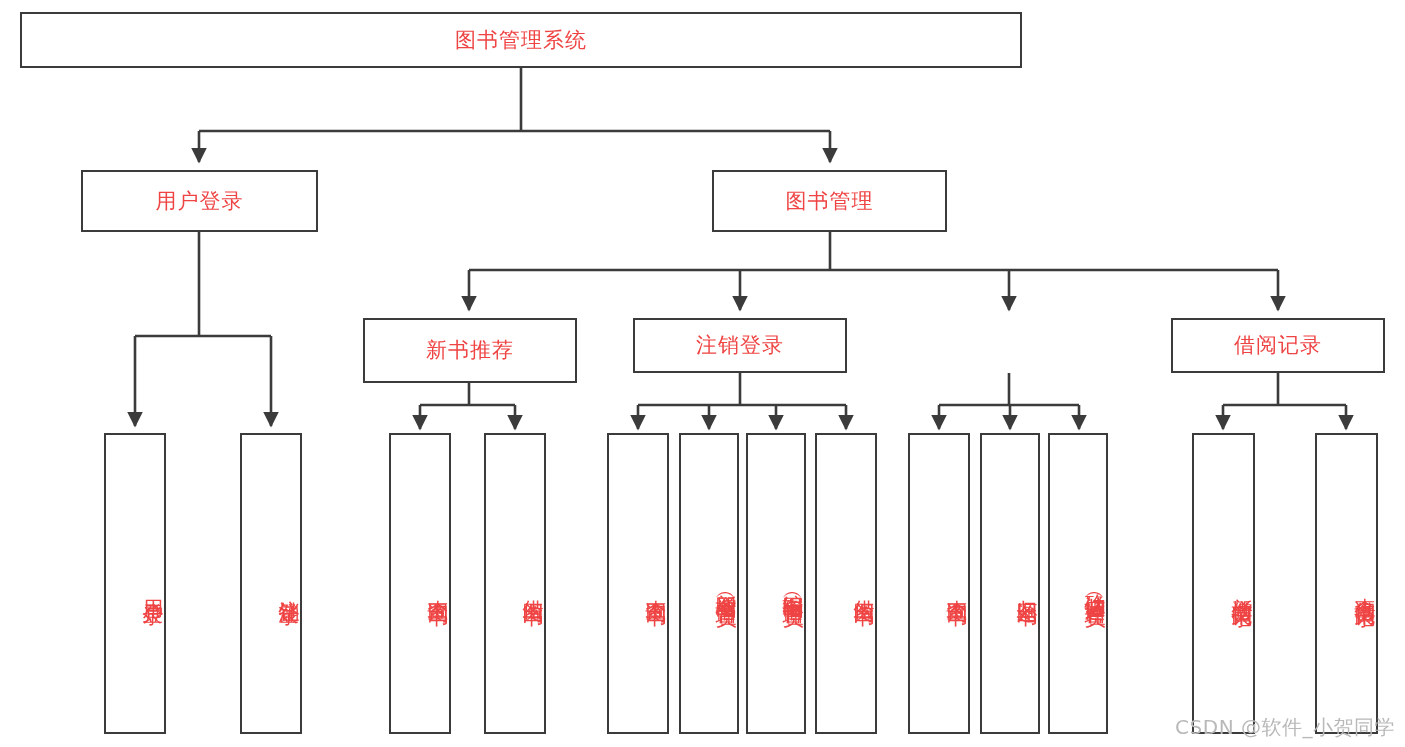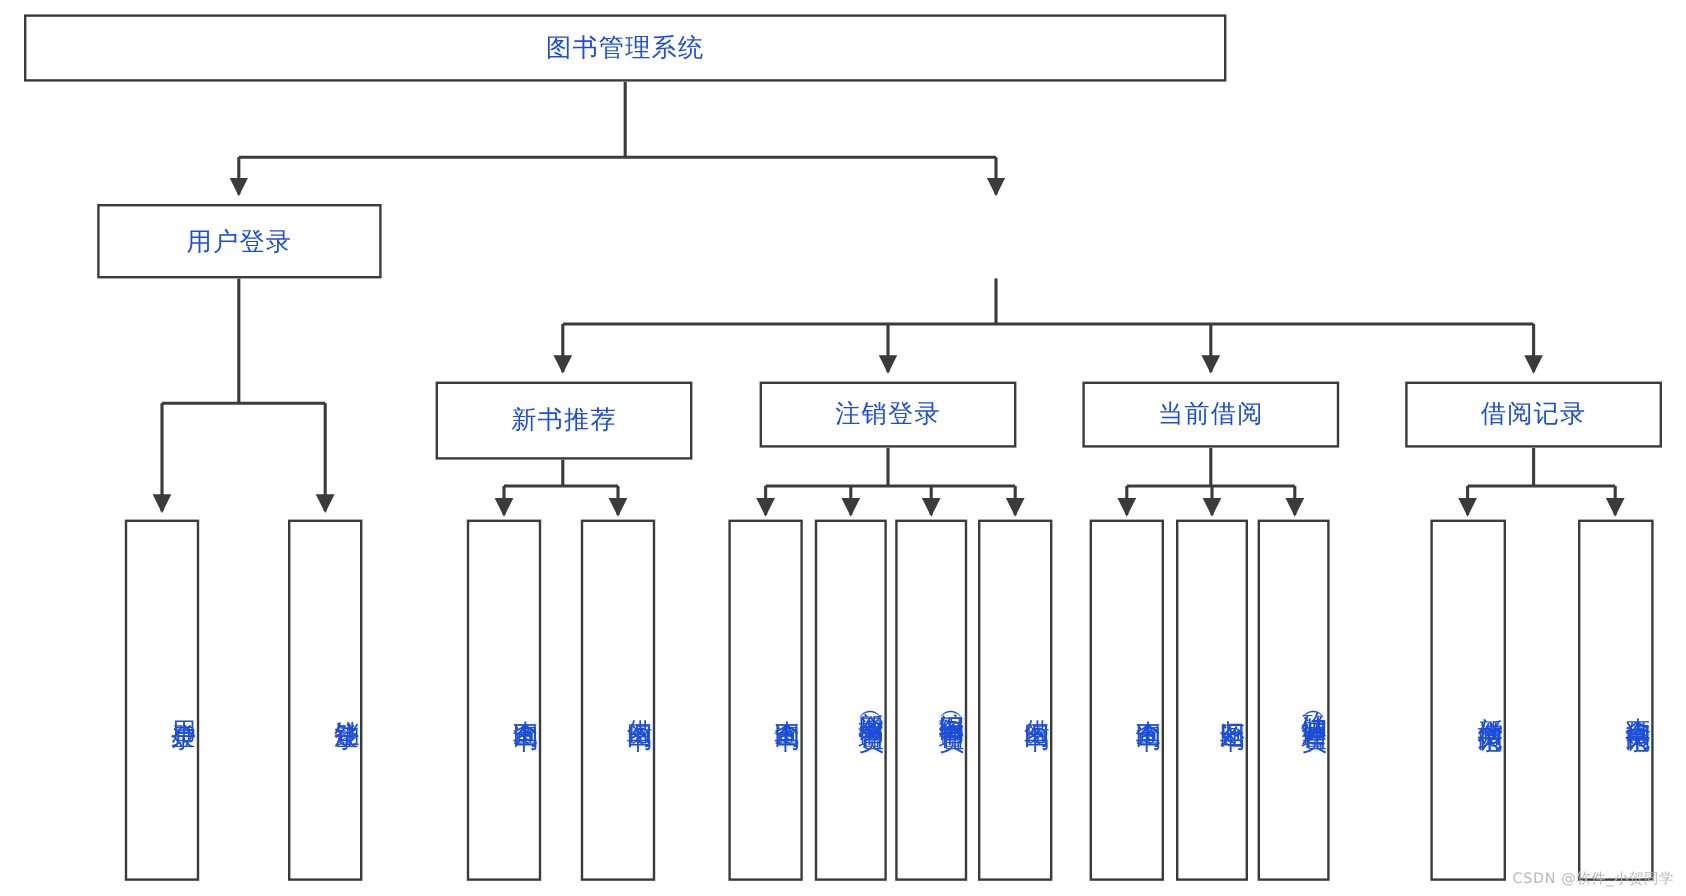--- a/index.html
+++ b/index.html
@@ -27,21 +27,21 @@
     pointer-events: none;
   }
   .node {
     position: absolute;
     box-sizing: border-box;
     border: 2px solid #3b3b3b;
     background: #ffffff;
     display: flex;
     align-items: center;
     justify-content: center;
-    color: #1d4ed8;
+    color: #ef4444;
     line-height: 1.08;
   }
   .node.horiz {
     font-size: 21px;
     letter-spacing: 1px;
   }
   .node.vert {
     writing-mode: vertical-rl;
     text-orientation: upright;
     font-size: 21px;
@@ -54,21 +54,21 @@
     padding-top: 4px;
   }
   .node-label {
     display: block;
     white-space: pre-line;
   }
   .watermark {
     position: absolute;
     right: 10px;
     bottom: 6px;
-    font-size: 12px;
+    font-size: 20px;
     color: #b9b9b9;
     letter-spacing: 0.5px;
     user-select: none;
   }
 </style>
 </head>
 <body>
 
 <div id="canvas">
 
@@ -122,29 +122,29 @@
     </g>
   </svg>
 
   <div class="node horiz" style="left:20px; top:12px; width:1002px; height:56px;">
     <span class="node-label">图书管理系统</span>
   </div>
 
   <div class="node horiz" style="left:81px; top:170px; width:237px; height:62px;">
     <span class="node-label">用户登录</span>
   </div>
+  <div class="node horiz" style="left:712px; top:170px; width:235px; height:62px;">
+    <span class="node-label">图书管理</span>
+  </div>
 
   <div class="node horiz" style="left:363px; top:318px; width:214px; height:65px;">
     <span class="node-label">新书推荐</span>
   </div>
   <div class="node horiz" style="left:633px; top:318px; width:214px; height:55px;">
     <span class="node-label">注销登录</span>
-  </div>
-  <div class="node horiz" style="left:902px; top:318px; width:214px; height:55px;">
-    <span class="node-label">当前借阅</span>
   </div>
   <div class="node horiz" style="left:1171px; top:318px; width:214px; height:55px;text-align:center;">
     <span class="node-label">借阅记录</span>
   </div>
 
   <div class="node vert" style="left:104px; top:433px; width:62px; height:301px;">
     <span class="node-label">用户登录</span>
   </div>
   <div class="node vert" style="left:240px; top:433px; width:62px; height:301px;">
     <span class="node-label">注销登录</span>

